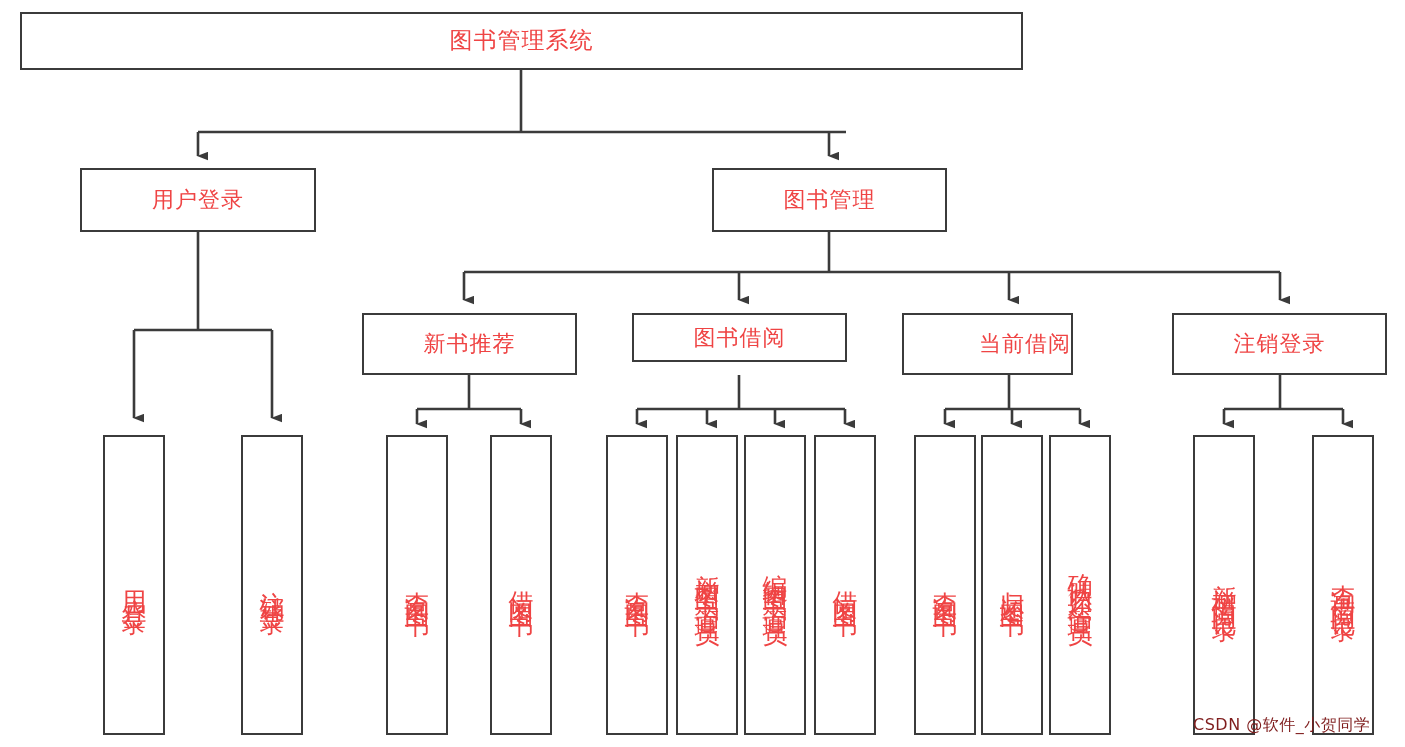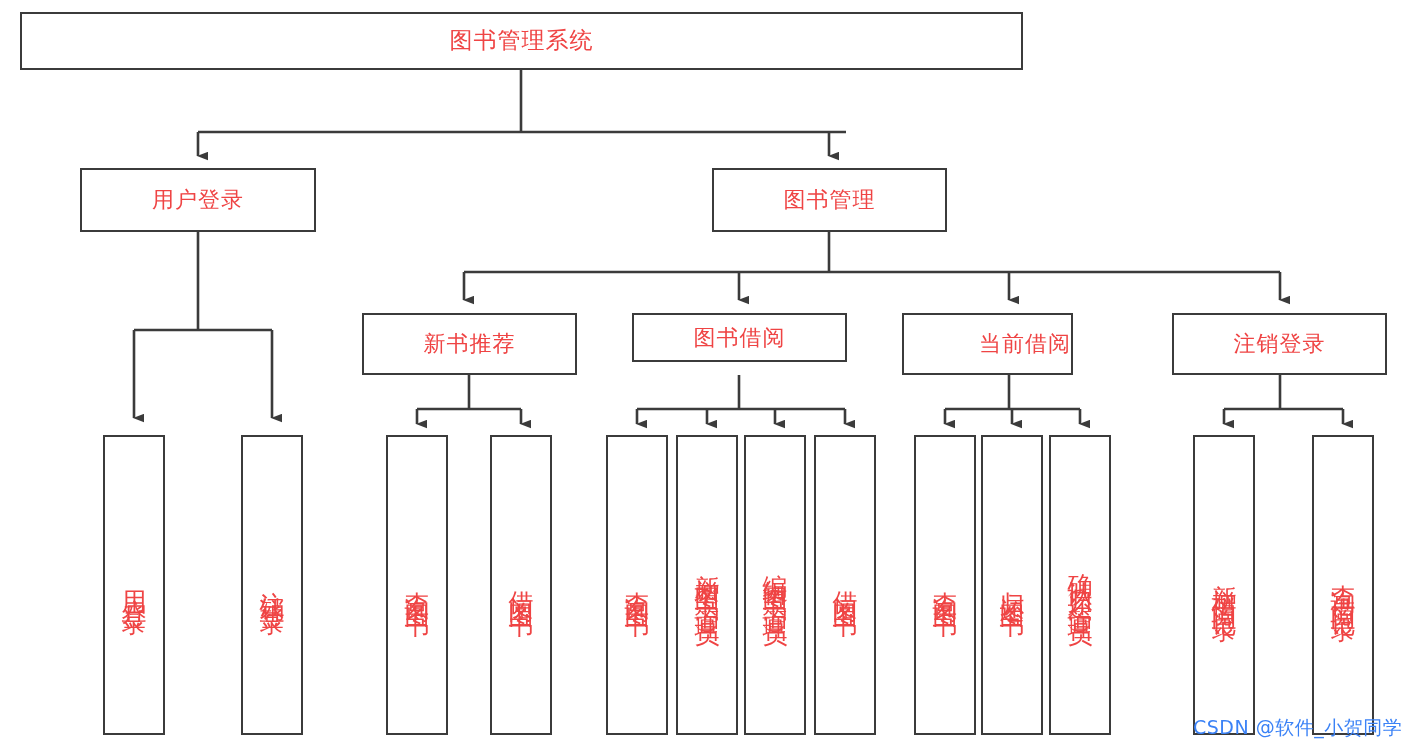--- a/index.html
+++ b/index.html
@@ -49,22 +49,22 @@
     font-size:25px;
     line-height:1.0;
     letter-spacing:7px;
     white-space:nowrap;
     text-align:center;
   }
 
   
   .watermark{
     position:absolute;
-    font-size:19px;
-    color:#3b82f6;
+    font-size:16px;
+    color:#7f1d1d;
     white-space:nowrap;
     letter-spacing:0.5px;
     user-select:none;
   }
 </style>
 </head>
 <body>
 
 <div id="stage">
 

